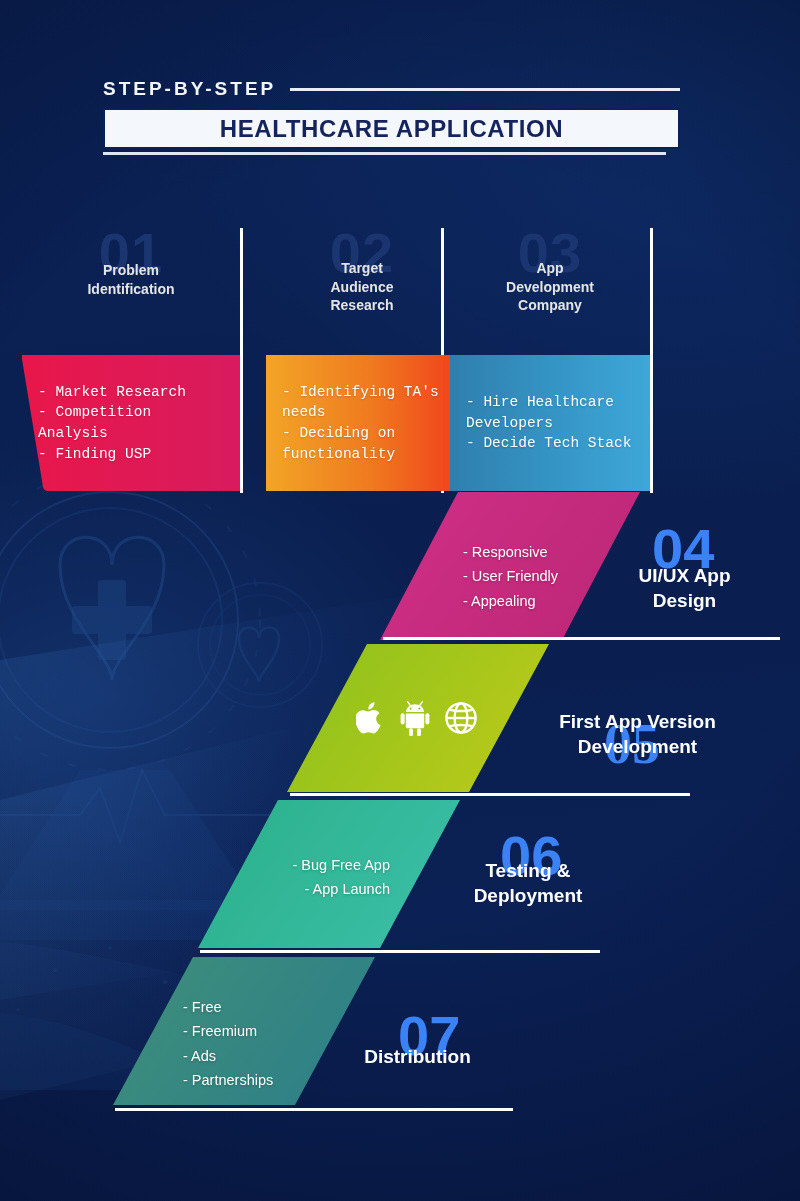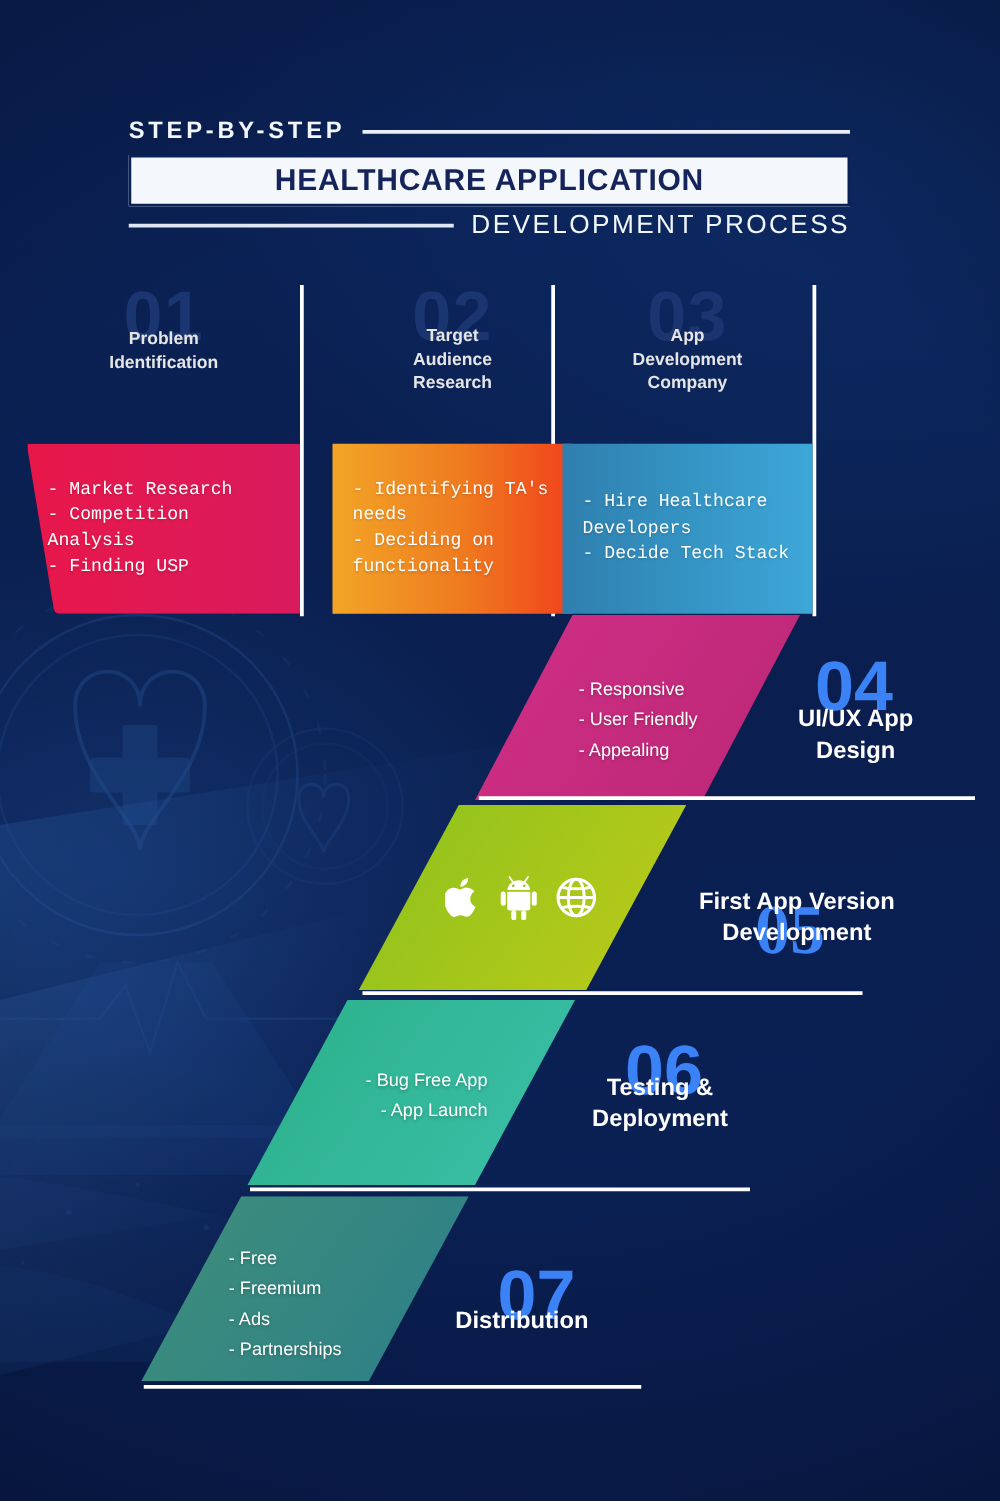--- a/index.html
+++ b/index.html
@@ -33,21 +33,21 @@
     position:absolute; left:0; top:800px; width:380px; height:300px;
     background:linear-gradient(100deg, rgba(55,105,175,.22) 0%, rgba(10,33,86,0) 70%);
     transform:skewY(-14deg); transform-origin:left top;
   }
   .bg-vignette {
     position:absolute; inset:0;
     background:radial-gradient(ellipse 900px 760px at 50% 45%, rgba(0,0,0,0) 50%, rgba(3,12,38,.55) 100%);
   }
 
   
-  #header { position:absolute; left:0; top:16px; width:772px; height:200px; z-index:5; }
+  #header { position:absolute; left:0; top:0; width:772px; height:200px; z-index:5; }
   .hdr-row1 { position:absolute; left:103px; top:78px; display:flex; align-items:center; width:577px; }
   .kicker {
     color:#f2f6fb; font-size:19px; font-weight:700; letter-spacing:3.0px;
     white-space:nowrap; font-family:"Liberation Sans", sans-serif;
   }
   .rule { flex:1; height:3px; background:#e9eef6; margin-left:14px; }
   .title-band {
     position:absolute; left:103px; top:108px; width:577px; height:41px;
     background:#f4f7fb; display:flex; align-items:center; justify-content:center;
     box-shadow:0 0 0 2px #0a2156 inset;
@@ -165,21 +165,20 @@
 <div id="header">
   <div class="hdr-row1">
     <div class="kicker">STEP-BY-STEP</div>
     <div class="rule"></div>
   </div>
   <div class="title-band">
     <span>HEALTHCARE APPLICATION</span>
   </div>
   <div class="hdr-row3">
     <div class="rule-r"></div>
-    <div class="subtitle">DEVELOPMENT PROCESS</div>
   </div>
 </div>
 
 <div id="toprow">
 
   <div class="vdiv" style="left:240px;"></div>
   <div class="vdiv" style="left:441px;"></div>
   <div class="vdiv" style="left:650px;"></div>
 
   <div class="col" style="left:22px; width:218px; height:270px;">

